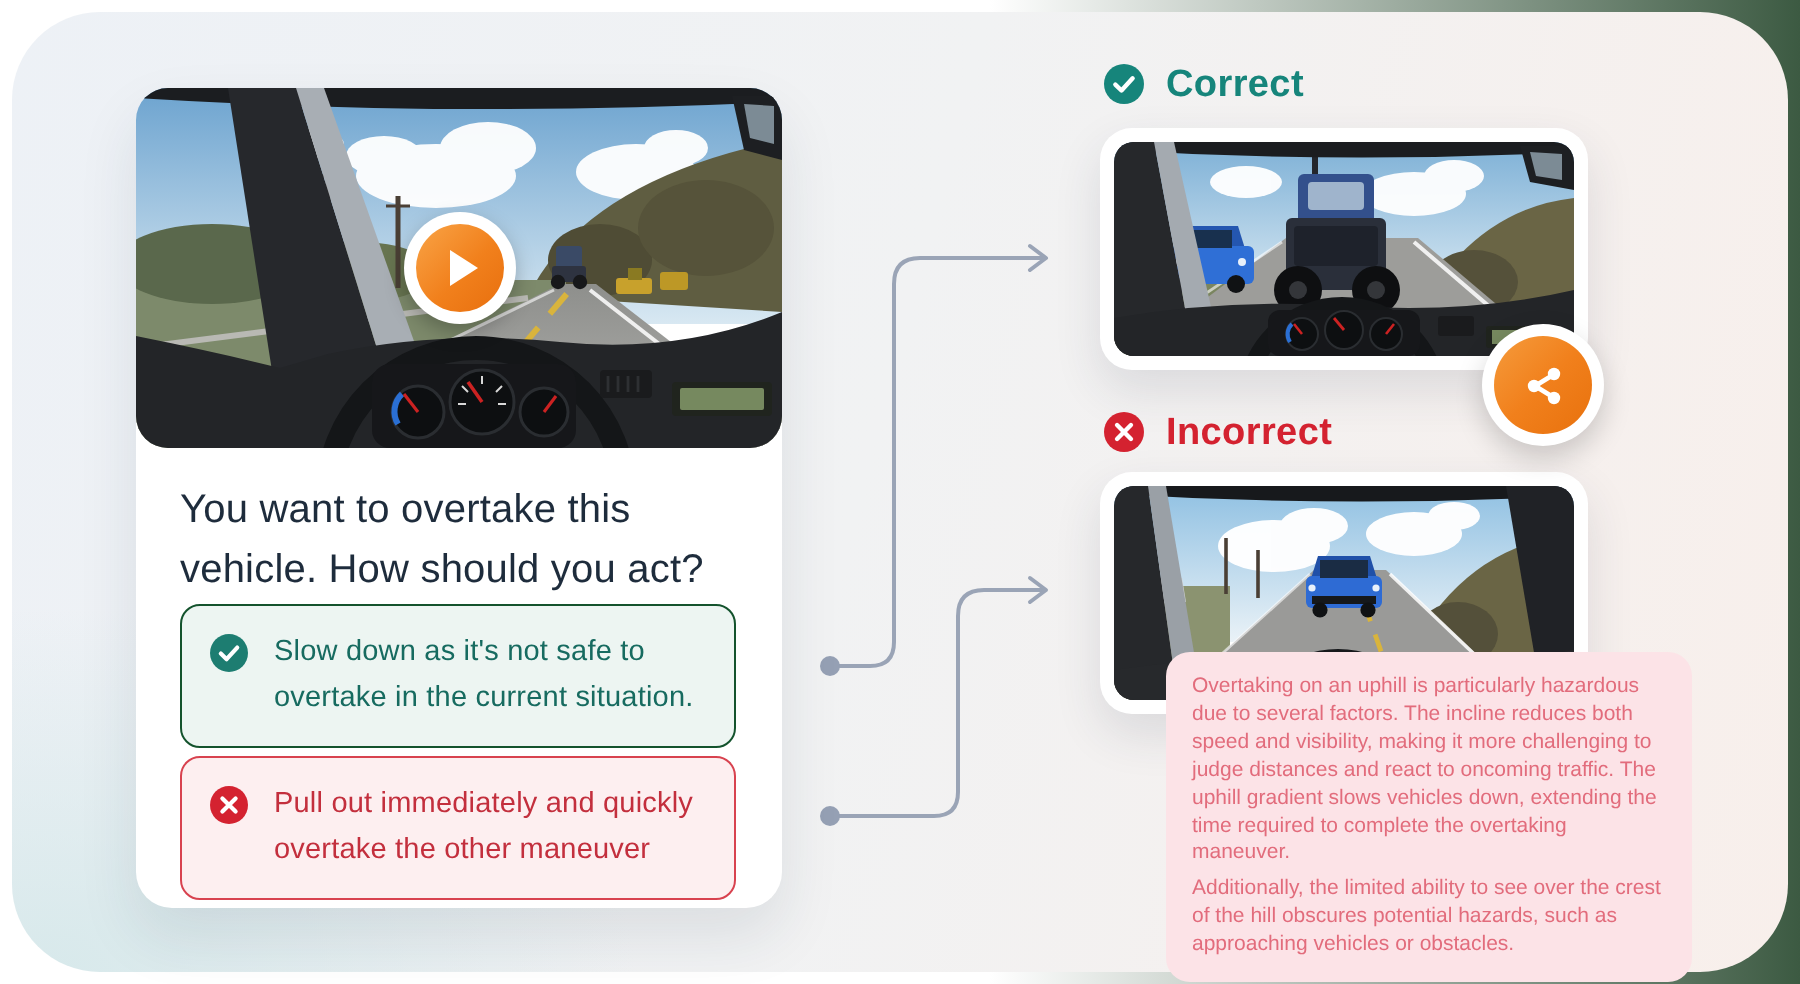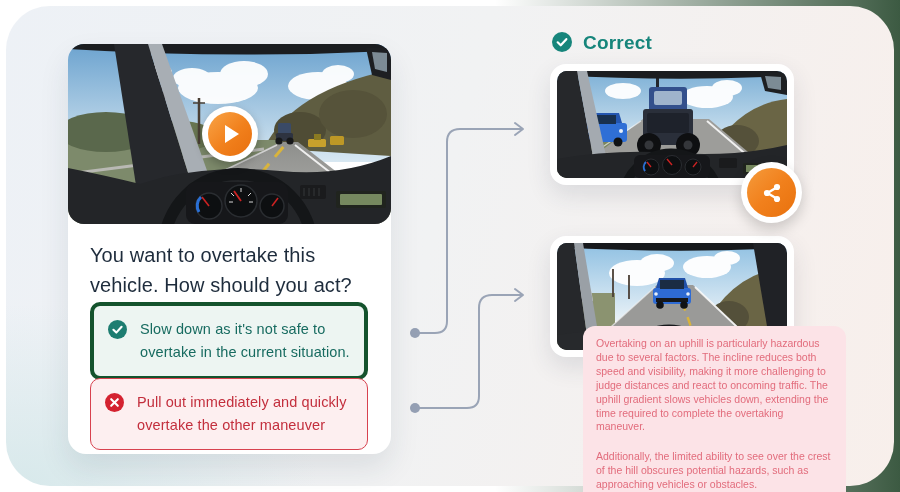--- a/index.html
+++ b/index.html
@@ -49,21 +49,21 @@
   }
   .option {
     position:absolute; left:22px; width:278px; border-radius:10px;
     display:flex; align-items:flex-start; gap:13px; padding:12px 14px;
     cursor:pointer;
   }
   .option .opt-icon { flex:0 0 19px; margin-top:2px; }
   .option .opt-text { font-size:14.5px; line-height:23px; letter-spacing:.1px; }
   .option.correct {
     top:258px; min-height:66px;
-    background:#edf5f2; border:4px solid #14532d;
+    background:#edf5f2; border:1px solid #14532d;
   }
   .option.correct .opt-text { color:#176b60; }
   .option.incorrect {
     top:334px; min-height:58px;
     background:#fdeff0; border:1px solid #d8424f;
   }
   .option.incorrect .opt-text { color:#c32f3d; }
   
   .connectors { position:absolute; inset:0; z-index:1; pointer-events:none; }
   
@@ -92,21 +92,21 @@
   .share-btn {
     width:49px; height:49px; border-radius:50%; border:none; cursor:pointer;
     background:linear-gradient(135deg,#f59b3c 0%,#f1801c 50%,#e8710d 100%);
     display:flex; align-items:center; justify-content:center;
   }
   .explanation {
     position:absolute; left:577px; top:320px; width:263px; z-index:4;
     background:#fce3e7; border-radius:12px; padding:11px 13px;
     color:#e26c7c; font-size:10.5px; line-height:13.9px; letter-spacing:0;
   }
-  .explanation p + p { margin-top:16px; }
+  .explanation p + p { margin-top:4px; }
 </style>
 </head>
 <body>
 
 <div class="panel">
 
   <svg class="connectors" width="900" height="492" viewBox="0 0 900 492">
     <g stroke="#9aa4b6" stroke-width="2" fill="none" stroke-linecap="round" stroke-linejoin="round">
       <path d="M412 327 H429 Q441 327 441 315 V136 Q441 123 454 123 H516"></path>
       <path d="M509 117 L517 123 L509 129"></path>
@@ -317,20 +317,29 @@
           <line x1="7.5" y1="12" x2="16.5" y2="6.5"></line>
           <line x1="7.5" y1="12" x2="16.5" y2="17.5"></line>
         </g>
         <circle cx="17" cy="6" r="3.1" fill="#ffffff"></circle>
         <circle cx="7" cy="12" r="3.1" fill="#ffffff"></circle>
         <circle cx="17" cy="18" r="3.1" fill="#ffffff"></circle>
       </svg>
     </button>
   </div>
 
+  <div class="outcome-header header-incorrect">
+    <span>
+      <svg width="20" height="20" viewBox="0 0 19 19" style="display:block">
+        <circle cx="9.5" cy="9.5" r="9.5" fill="#d42230"></circle>
+        <path d="M6.2 6.2 L12.8 12.8 M12.8 6.2 L6.2 12.8" stroke="#ffffff" stroke-width="2.1" stroke-linecap="round"></path>
+      </svg>
+    </span>
+    <span class="hdr-label">Incorrect</span>
+  </div>
 
   <div class="thumb thumb-incorrect">
     <div class="thumb-inner">
       <svg width="230" height="107" viewBox="0 0 230 107">
         <defs>
           <linearGradient id="sky3" x1="0" y1="0" x2="0" y2="1">
             <stop offset="0" stop-color="#8fc0e2"></stop>
               <stop offset="1" stop-color="#eaf2f7"></stop>
           </linearGradient>
         </defs>

